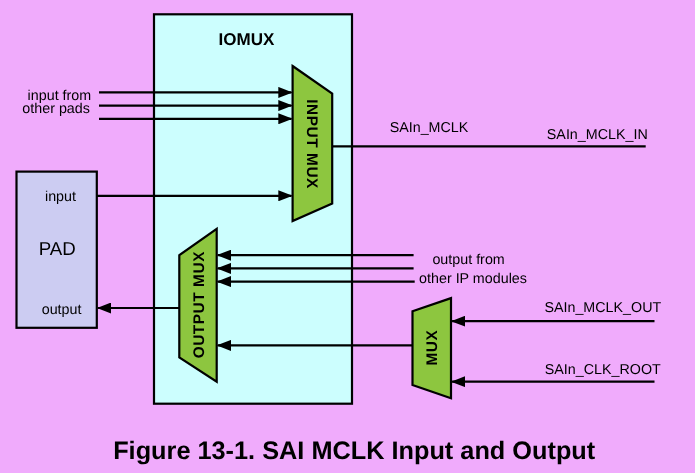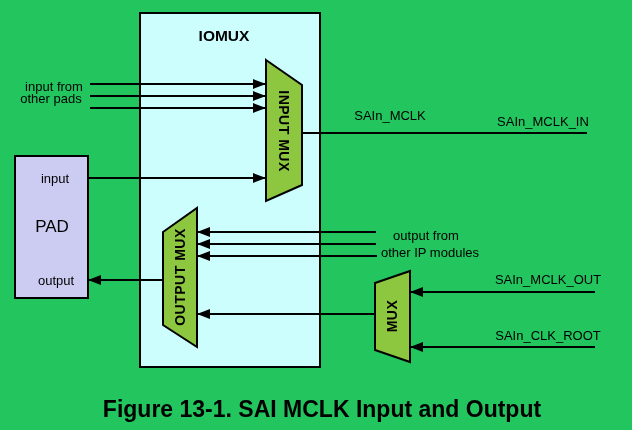--- a/index.html
+++ b/index.html
@@ -1,16 +1,16 @@
 <!DOCTYPE html>
 <html><head>
 <meta charset="utf-8">
 <style>
   html,body{margin:0;padding:0;background:#ffffff;}
-  .stage{position:relative;width:632px;height:430px;background:#22c55e;overflow:hidden;}
+  .stage{position:relative;width:632px;height:430px;background:#f0abfc;overflow:hidden;}
   svg{display:block;}
   svg text{font-family:"Liberation Sans","DejaVu Sans",sans-serif;fill:#000000;}
   .t13{font-size:13px;}
   .title15{font-size:15.5px;font-weight:bold;}
   .pad17{font-size:17px;}
   .muxlbl{font-size:14px;font-weight:bold;letter-spacing:0.5px;}
   .caption{font-size:23px;font-weight:bold;}
 </style>
 </head>
 <body>

